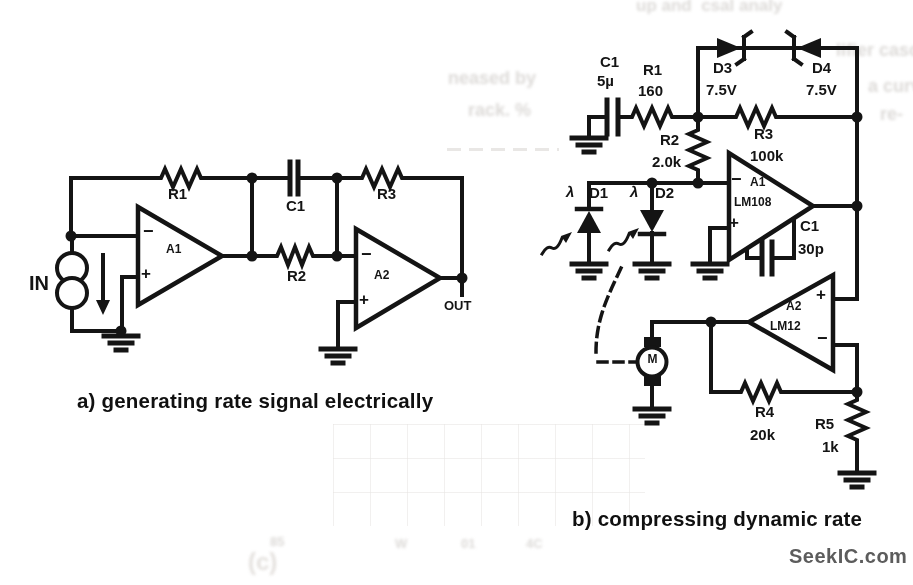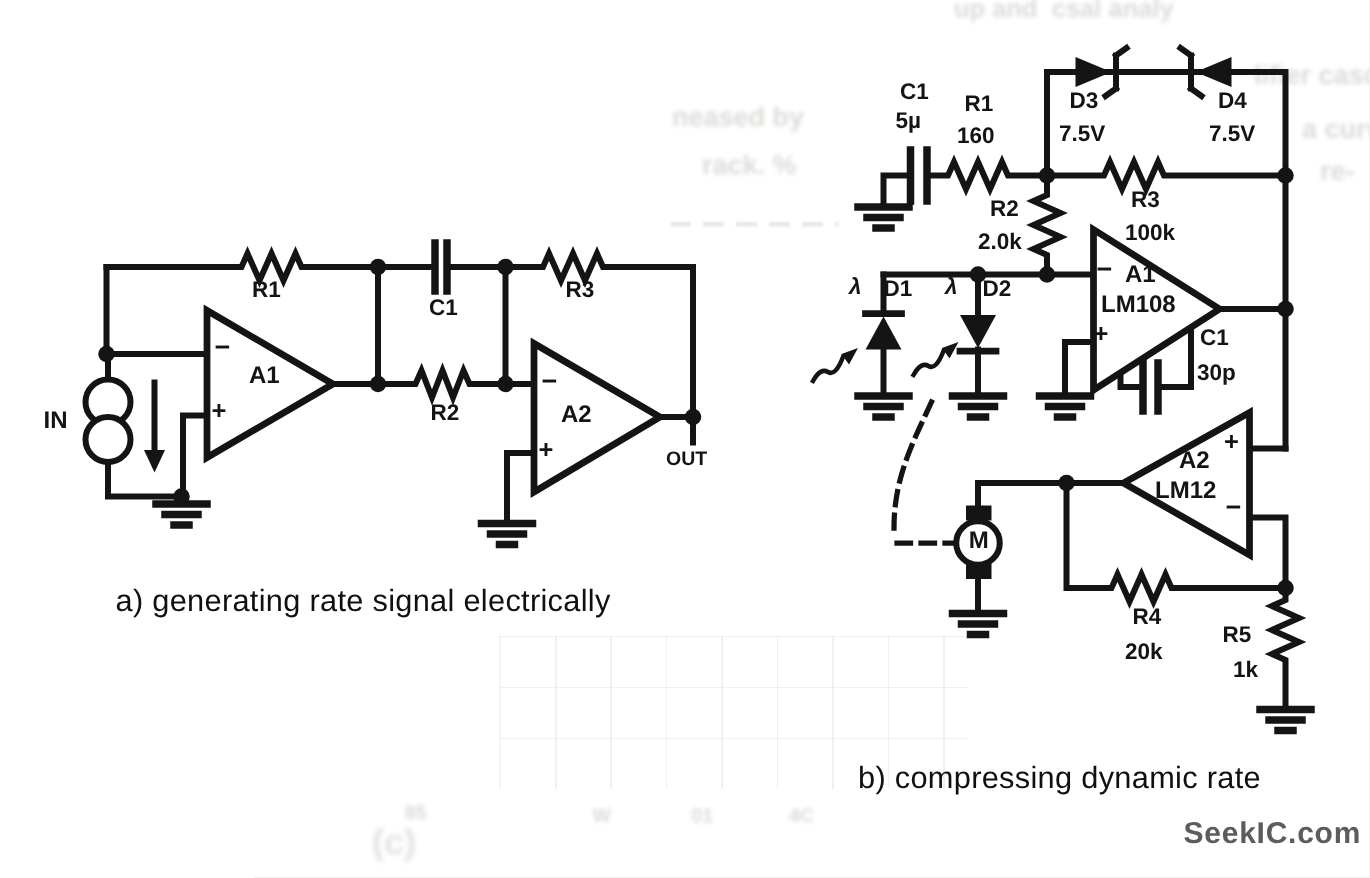--- a/index.html
+++ b/index.html
@@ -2,25 +2,25 @@
 <html><head>
 <meta charset="utf-8">
 <style>
   html,body{margin:0;padding:0;background:#e8e8e8;}
   #canvas{
     position:relative;width:913px;height:585px;background:#ffffff;
     overflow:hidden;font-family:"Liberation Sans",sans-serif;color:#141414;
   }
   #schematic-svg{position:absolute;left:0;top:0;width:913px;height:585px;}
   .lbl{position:absolute;font-weight:bold;font-size:15px;line-height:1.05;white-space:pre;color:#141414;}
-  .lbl-lg{font-size:16px;}
+  .lbl-lg{font-size:12px;}
   .sign{font-size:18px;font-weight:bold;}
   .plus{font-size:17px;}
-  .caption{position:absolute;font-weight:normal;font-size:20.5px;letter-spacing:.2px;color:#101010;}
-  .io{font-size:16px;font-weight:bold;}
+  .caption{position:absolute;font-weight:bold;font-size:20.5px;letter-spacing:.2px;color:#101010;}
+  .io{font-size:20px;font-weight:bold;}
   .lambda{font-style:italic;font-size:15px;font-weight:bold;}
   .watermark{
     position:absolute;font-weight:bold;font-size:20px;color:#5c5c5c;
     letter-spacing:.5px;filter:blur(.4px);
   }
   .bleed{
     position:absolute;font-weight:bold;color:#c6c2be;opacity:.6;
     filter:blur(1.4px);font-size:18px;white-space:pre;
   }
   .bleed-sm{font-size:13px;}

